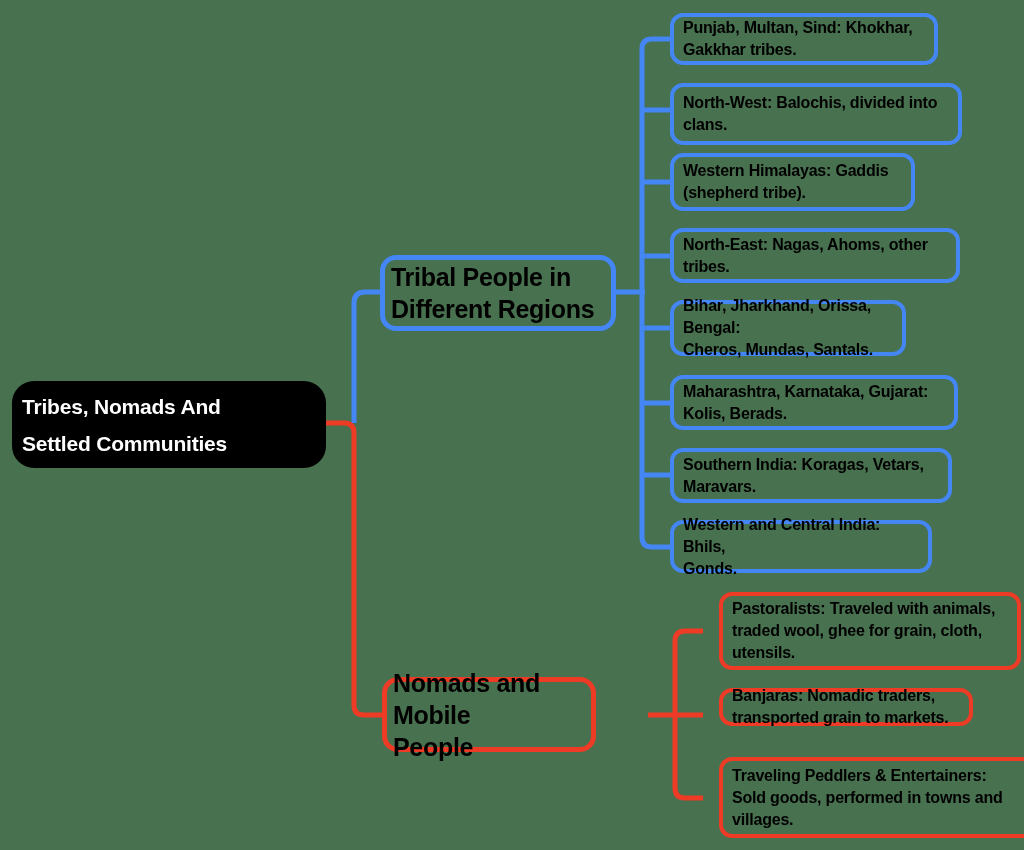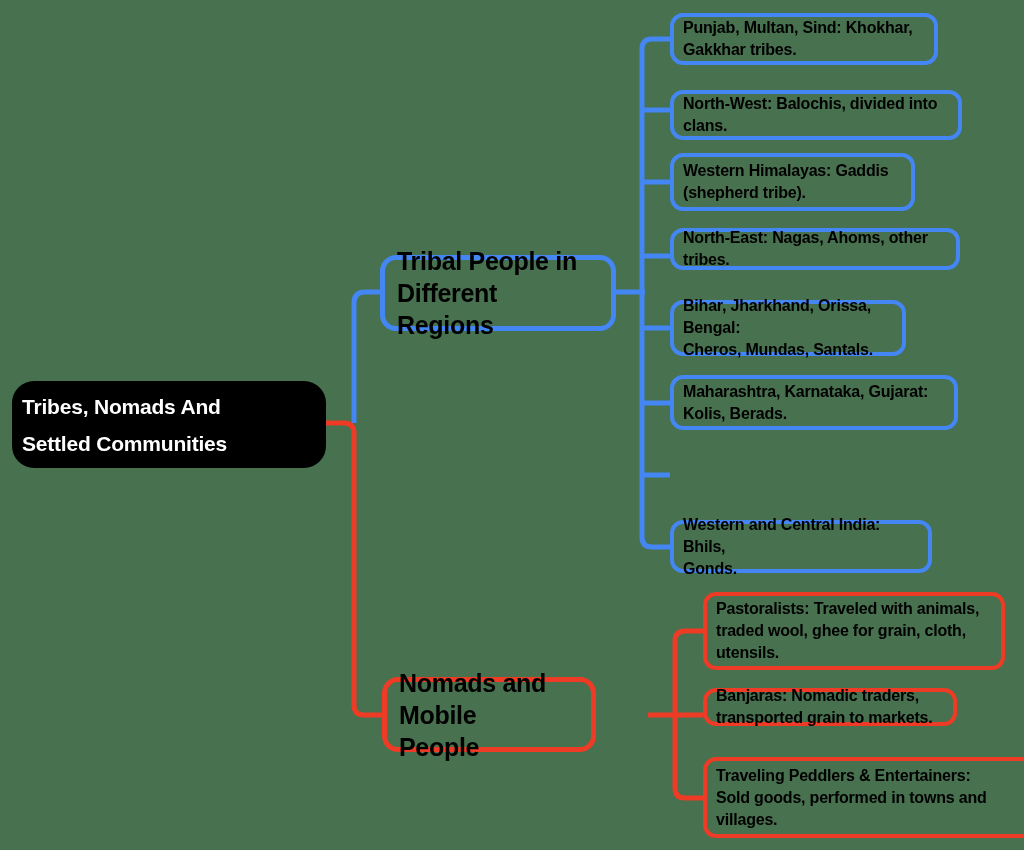--- a/index.html
+++ b/index.html
@@ -27,32 +27,32 @@
   .root{
     background:var(--root_bg,#000000);
     color:var(--root_text,#FFFFFF);
     border-radius:22px;
     font-size:21px;line-height:37px;
     padding:0 10px;
   }
   .branch{
     border-radius:16px;
     font-size:25px;line-height:32px;
-    padding:0 12px;
+    padding:0 6px;
     letter-spacing:-0.3px;
   }
   .branch.blue{border:5px solid var(--branch_blue,#4386F4);}
   .branch.red{border:5px solid var(--branch_red,#EE3B26);}
   .leaf{
     border-radius:13px;
     font-size:16px;line-height:22px;
     padding:0 9px;
   }
   .leaf.blue{border:4px solid var(--branch_blue,#4386F4);}
-  .leaf.red{border:4px solid var(--branch_red,#EE3B26);}
+  .leaf.red{border:4px solid var(--branch_red,#EE3B26);margin-left:16px;}
 </style>
 </head>
 <body style="--background: #48714F; --branch_blue: #4386F4; --branch_red: #EE3B26; --root_bg: #000000; --root_text: #FFFFFF; --node_text: #000000;">
 
 <div class="canvas">
 
   <svg class="wires" viewBox="0 0 1024 850" aria-hidden="true">
 
     <path class="wire-blue" d="M380 292 H365 Q354 292 354 303 V423"></path>
     <path class="wire-blue" d="M615 292 H645"></path>
@@ -70,30 +70,32 @@
   </svg>
 
   <div class="node root" style="left:12px;top:381px;width:314px;height:87px">Tribes, Nomads And
 Settled Communities</div>
 
   <div class="node branch blue" style="left:380px;top:255px;width:236px;height:76px">Tribal People in
 Different Regions</div>
 
   <div class="node leaf blue" style="left:670px;top:13px;width:268px;height:52px">Punjab, Multan, Sind: Khokhar,
 Gakkhar tribes.</div>
-  <div class="node leaf blue" style="left:670px;top:90px;width:292px;height:50px">North-West: Balochis, divided into
+  <div class="node leaf blue" style="left:670px;top:83px;width:292px;height:62px">North-West: Balochis, divided into
 clans.</div>
   <div class="node leaf blue" style="left:670px;top:153px;width:245px;height:58px">Western Himalayas: Gaddis
 (shepherd tribe).</div>
-  <div class="node leaf blue" style="left:670px;top:228px;width:290px;height:42px">North-East: Nagas, Ahoms, other
+  <div class="node leaf blue" style="left:670px;top:228px;width:290px;height:55px">North-East: Nagas, Ahoms, other
 tribes.</div>
   <div class="node leaf blue" style="left:670px;top:300px;width:236px;height:56px">Bihar, Jharkhand, Orissa, Bengal:
 Cheros, Mundas, Santals.</div>
   <div class="node leaf blue" style="left:670px;top:375px;width:288px;height:55px">Maharashtra, Karnataka, Gujarat:
 Kolis, Berads.</div>
+  <div class="node leaf blue" style="left:670px;top:448px;width:282px;height:55px">Southern India: Koragas, Vetars,
+Maravars.</div>
   <div class="node leaf blue" style="left:670px;top:520px;width:262px;height:53px">Western and Central India: Bhils,
 Gonds.</div>
 
   <div class="node branch red" style="left:382px;top:677px;width:214px;height:75px">Nomads and Mobile
 People</div>
 
   <div class="node leaf red" style="left:703px;top:592px;width:302px;height:78px">Pastoralists: Traveled with animals,
 traded wool, ghee for grain, cloth,
 utensils.</div>
   <div class="node leaf red" style="left:703px;top:688px;width:254px;height:38px">Banjaras: Nomadic traders,

